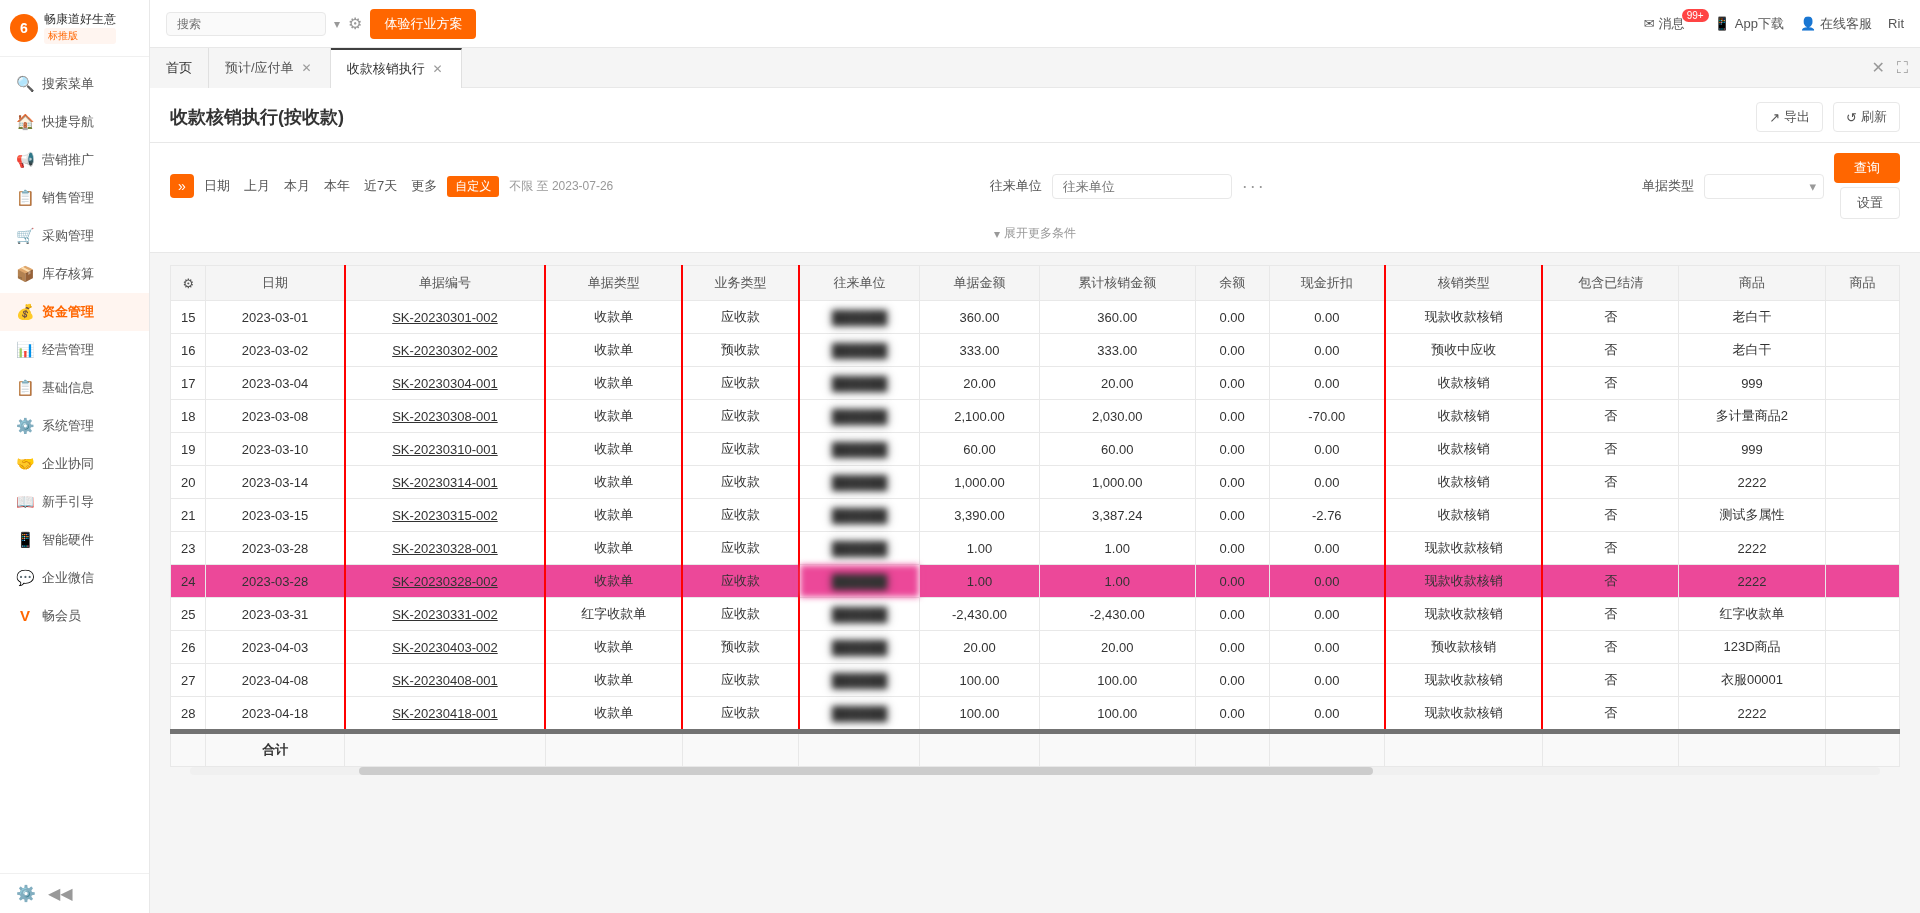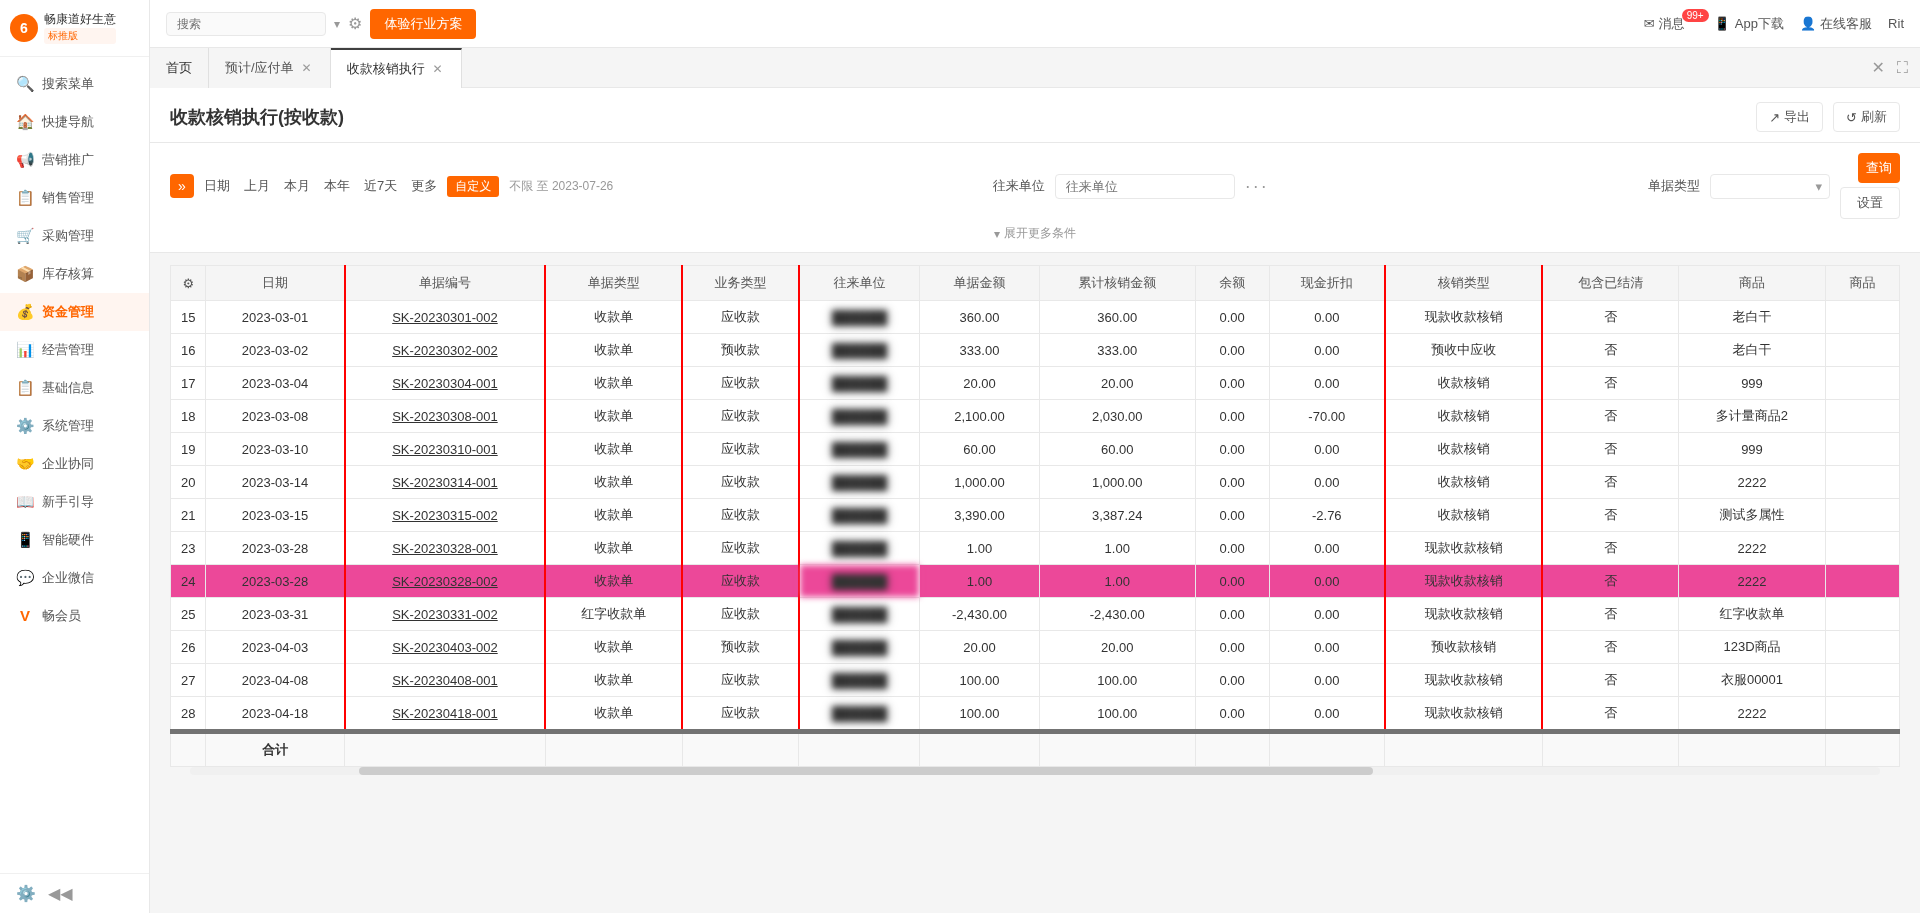--- a/index.html
+++ b/index.html
@@ -55,21 +55,21 @@
     
     .filter-bar { background: #fff; padding: 10px 20px; border-bottom: 1px solid #e8e8e8; flex-shrink: 0; }
     .filter-toggle-btn { width: 24px; height: 24px; background: #ff6600; color: white; border: none; border-radius: 4px; cursor: pointer; display: flex; align-items: center; justify-content: center; font-size: 14px; }
     .filter-label { color: #555; font-size: 13px; white-space: nowrap; }
     .filter-date-btns { display: flex; gap: 6px; align-items: center; flex-wrap: wrap; }
     .filter-date-btn { border: none; background: none; color: #555; font-size: 13px; cursor: pointer; padding: 2px 4px; }
     .filter-date-custom { background: #ff6600; color: white; border: none; border-radius: 3px; padding: 2px 8px; font-size: 12px; cursor: pointer; }
     .filter-date-range { color: #999; font-size: 12px; margin-left: 4px; }
     .filter-select { border: 1px solid #e8e8e8; border-radius: 4px; padding: 4px 28px 4px 10px; font-size: 13px; color: #333; background: #fff; appearance: none; min-width: 120px; cursor: pointer; }
     .filter-input { border: 1px solid #e8e8e8; border-radius: 4px; padding: 4px 10px; font-size: 13px; color: #333; background: #fff; min-width: 160px; }
-    .btn-query { background: #ff6600; color: white; border: none; border-radius: 4px; padding: 6px 8px; font-size: 13px; cursor: pointer; }
+    .btn-query { background: #ff6600; color: white; border: none; border-radius: 4px; padding: 6px 20px; font-size: 13px; cursor: pointer; }
     .btn-setting { background: #fff; color: #555; border: 1px solid #e8e8e8; border-radius: 4px; padding: 6px 16px; font-size: 13px; cursor: pointer; }
     .filter-dots { color: #999; letter-spacing: 2px; font-size: 18px; }
     .filter-more-row { display: flex; justify-content: center; margin-top: 6px; }
     .btn-expand { background: none; border: none; color: #999; font-size: 12px; cursor: pointer; display: flex; align-items: center; gap: 4px; }
 
     
     .table-area { flex: 1; overflow: auto; padding: 12px 20px; }
     .data-table { width: 100%; border-collapse: collapse; background: #fff; }
     .data-table th { background: #f5f5f5; border: 1px solid #e8e8e8; padding: 8px 10px; text-align: center; font-weight: normal; color: #555; font-size: 13px; white-space: nowrap; position: sticky; top: 0; z-index: 1; }
     .data-table td { border: 1px solid #e8e8e8; padding: 7px 10px; text-align: center; font-size: 13px; color: #333; white-space: nowrap; }

